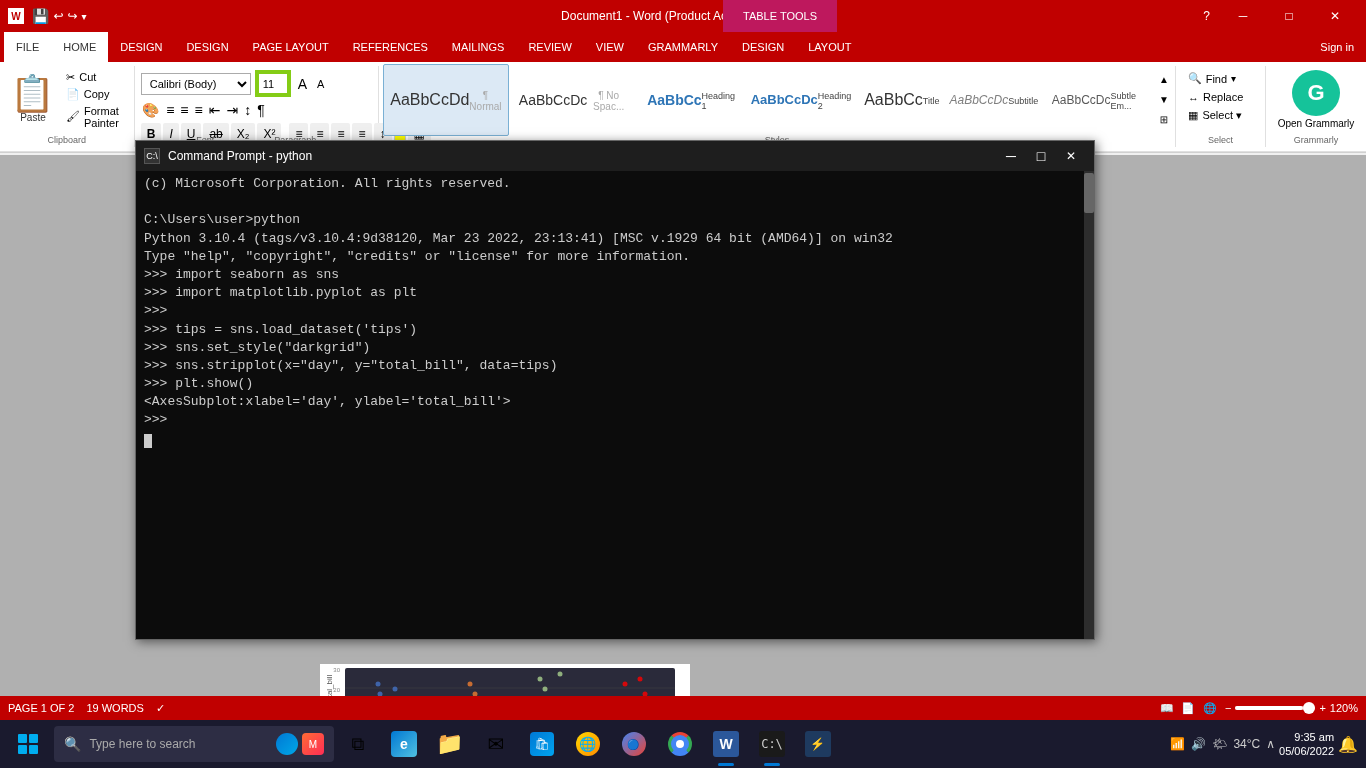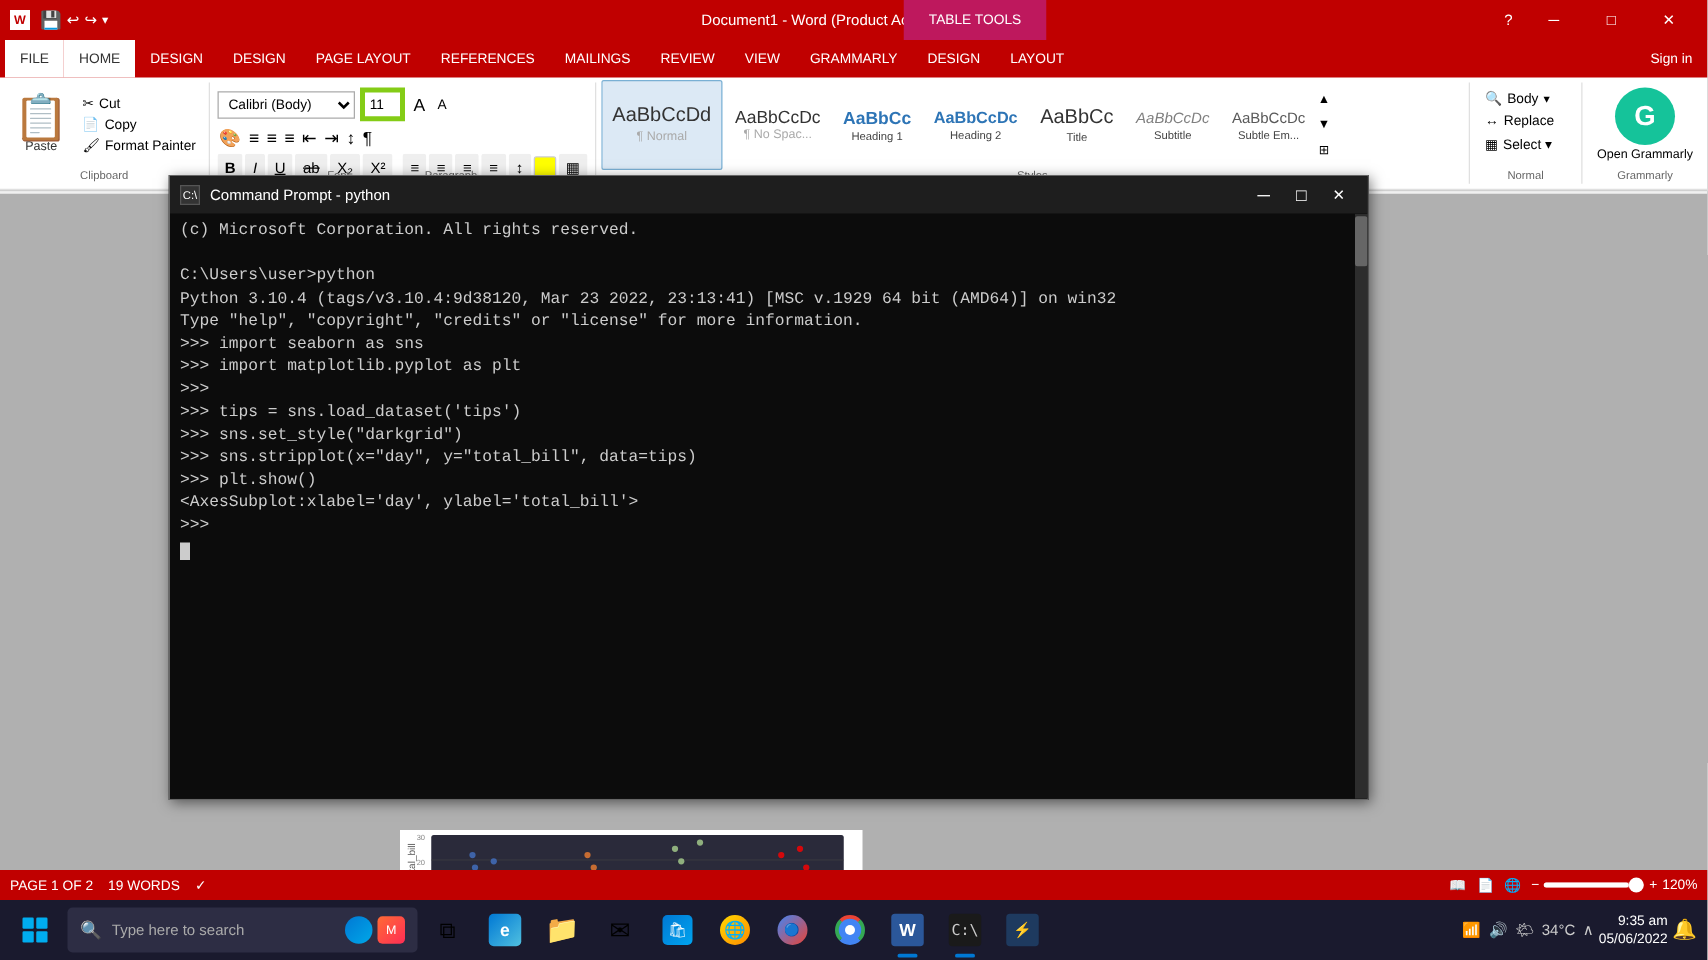--- a/index.html
+++ b/index.html
@@ -33,21 +33,21 @@
     .clipboard-actions { display: flex; flex-direction: column; justify-content: center; gap: 2px; }
     .clip-action { display: flex; align-items: center; gap: 4px; font-size: 11px; cursor: pointer; padding: 1px 2px; border-radius: 2px; }
     .font-select { border: 1px solid #ababab; padding: 2px 4px; font-size: 11px; min-width: 110px; height: 22px; background: #fff; }
     .font-size { border: 4px solid #84cc16; padding: 2px 4px; font-size: 11px; width: 36px; height: 27px; }
     .font-size-btn { border: 1px solid transparent; padding: 2px 3px; font-size: 14px; cursor: pointer; height: 22px; display: flex; align-items: center; }
     .font-btn { border: 1px solid transparent; padding: 2px 5px; font-size: 12px; cursor: pointer; height: 22px; display: flex; align-items: center; border-radius: 2px; }
     .font-btn-B { font-weight: bold; }
     .font-btn-I { font-style: italic; }
     .font-btn-U { text-decoration: underline; }
     .styles-gallery { display: flex; gap: 2px; overflow: hidden; }
-    .style-item { display: flex; flex-direction: column; align-items: center; justify-content: center; padding: 4px 8px; cursor: pointer; border-radius: 2px; min-width: 70px; height: 72px; }
+    .style-item { display: flex; flex-direction: row; align-items: center; justify-content: center; padding: 4px 8px; cursor: pointer; border-radius: 2px; min-width: 70px; height: 72px; }
     .style-item.active { background: #dce9f5; border: 1px solid #7ab0d4; }
     .style-name { font-size: 9px; color: #444; margin-top: 2px; }
     .styles-scroll { display: flex; flex-direction: column; justify-content: space-around; cursor: pointer; }
     .styles-scroll-btn { width: 14px; height: 20px; display: flex; align-items: center; justify-content: center; font-size: 10px; }
     .editing-btn { display: flex; align-items: center; gap: 4px; font-size: 11px; cursor: pointer; padding: 2px 4px; border-radius: 2px; margin-bottom: 2px; }
 
     
     .cmd-window {
       position: absolute;
       top: 140px;
@@ -117,21 +117,21 @@
       right: 0;
       height: 24px;
       background: #c00000;
       display: flex;
       align-items: center;
       padding: 0 8px;
       gap: 16px;
       color: #fff;
       font-size: 11px;
     }
-    .status-left { display: flex; align-items: flex-end; gap: 12px; }
+    .status-left { display: flex; align-items: center; gap: 12px; }
     .status-right { margin-left: auto; display: flex; align-items: center; gap: 8px; }
     .zoom-slider { display: flex; align-items: center; gap: 4px; }
 
     
     .taskbar {
       position: absolute;
       bottom: 0;
       left: 0;
       right: 0;
       height: 48px;
@@ -149,21 +149,21 @@
     .search-bar-text { color: #aaa; font-size: 12px; }
     .search-bar-right { display: flex; align-items: center; gap: 4px; margin-left: auto; }
     .earth-icon { width: 22px; height: 22px; border-radius: 50%; background: linear-gradient(135deg, #0078d4, #00a8e8); display: flex; align-items: center; justify-content: center; }
     .taskbar-app { width: 44px; height: 48px; display: flex; align-items: center; justify-content: center; cursor: pointer; position: relative; }
     .taskbar-app-active::after { content: ''; position: absolute; bottom: 2px; left: 50%; transform: translateX(-50%); width: 16px; height: 3px; background: #0078d4; border-radius: 2px; }
     .taskbar-right { margin-left: auto; display: flex; align-items: center; gap: 4px; color: #fff; font-size: 11px; padding-right: 4px; }
     .taskbar-clock { text-align: right; }
     .taskbar-clock div { line-height: 1.3; }
     .sys-icons { display: flex; align-items: center; gap: 6px; font-size: 12px; color: #ccc; }
 
-    .formatting-mark { color: #aaa; font-size: 10px; }
+    .formatting-mark { color: #aaa; font-size: 10px; text-align: center; }
   </style>
 </head>
 <body>
 
 <div class="title-bar">
   <div class="title-bar-left">
     <div class="title-bar-icon">W</div>
 
     <div style="display:flex;align-items:center;gap:4px;margin-left:4px;">
       <span style="color:#fff;font-size:14px;cursor:pointer;">💾</span>
@@ -312,32 +312,32 @@
         <div class="styles-scroll-btn">▲</div>
         <div class="styles-scroll-btn">▼</div>
         <div class="styles-scroll-btn">⊞</div>
       </div>
       <div style="font-size:9px;color:#666;text-align:center;position:absolute;bottom:2px;left:0;right:0;">Styles</div>
     </div>
 
     <div style="padding:4px 8px;border-right:1px solid #e0e0e0;position:relative;padding-bottom:18px;min-width:90px;">
       <div class="editing-btn">
         <span>🔍</span>
-        <span style="font-size:11px;">Body</span>
+        <span style="font-size:11px;">Find</span>
         <span style="font-size:10px;">▾</span>
       </div>
       <div class="editing-btn">
         <span>↔</span>
         <span style="font-size:11px;">Replace</span>
       </div>
       <div class="editing-btn">
         <span>▦</span>
         <span style="font-size:11px;">Select ▾</span>
       </div>
-      <div style="font-size:9px;color:#666;text-align:center;position:absolute;bottom:2px;left:0;right:0;">Normal</div>
+      <div style="font-size:9px;color:#666;text-align:center;position:absolute;bottom:2px;left:0;right:0;">Select</div>
     </div>
 
     <div style="padding:4px 8px;position:relative;padding-bottom:18px;min-width:100px;display:flex;flex-direction:column;align-items:center;">
       <div style="width:48px;height:48px;background:#15c39a;border-radius:50%;display:flex;align-items:center;justify-content:center;cursor:pointer;">
         <span style="color:#fff;font-size:22px;font-weight:bold;">G</span>
       </div>
       <div style="font-size:10px;margin-top:2px;cursor:pointer;">Open Grammarly</div>
       <div style="font-size:9px;color:#666;text-align:center;position:absolute;bottom:2px;left:0;right:0;">Grammarly</div>
     </div>
 

